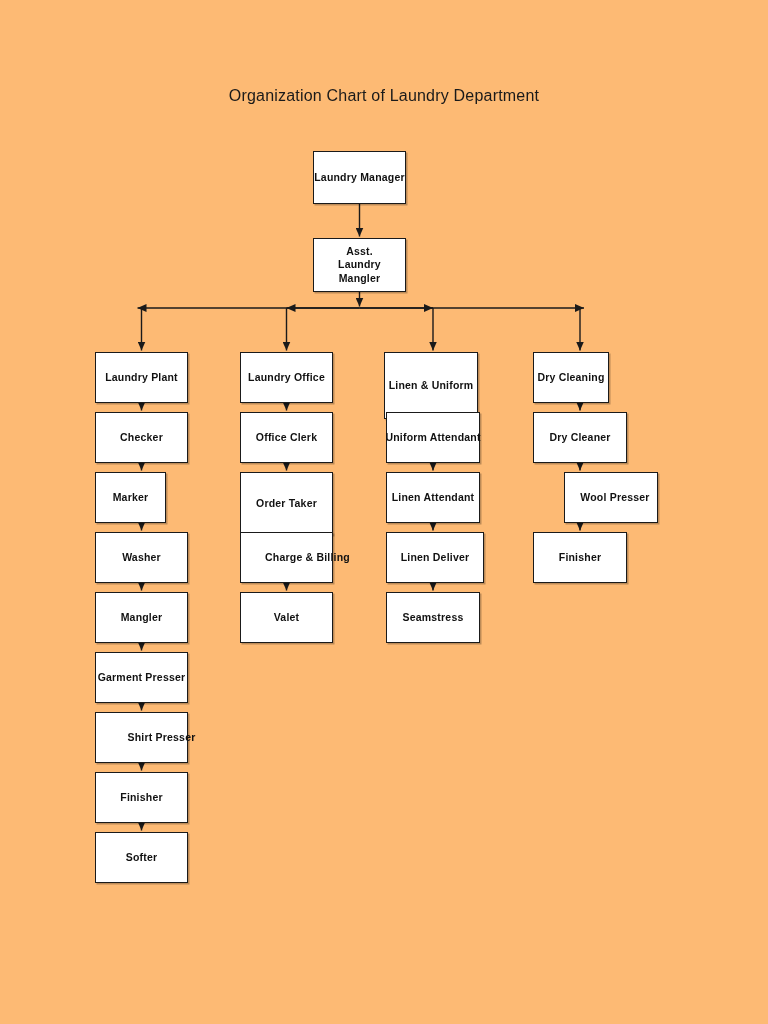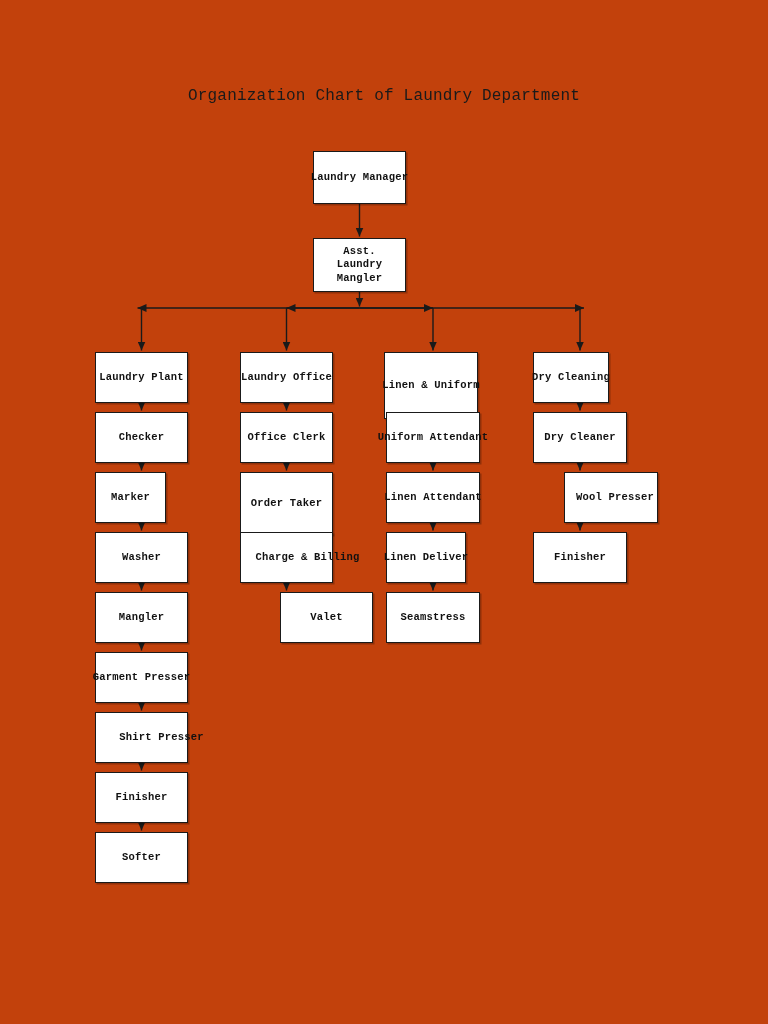--- a/index.html
+++ b/index.html
@@ -4,23 +4,23 @@
 <style>
   html, body {
     margin: 0;
     padding: 0;
     background: #ffffff;
   }
   #page {
     position: relative;
     width: 768px;
     height: 1024px;
-    background: #c2410c;
+    background: #fdba74;
     overflow: hidden;
-    font-family: Liberation Mono, monospace;
+    font-family: Liberation Sans, sans-serif;
   }
   #title {
     position: absolute;
     left: 0;
     top: 87px;
     width: 768px;
     text-align: center;
     font-size: 16px;
     font-weight: 400;
     color: #1a1a1a;
@@ -125,26 +125,26 @@
   <div class="box nowrap" style="left:95px; top:592px; width:93px; height:51px;">Mangler</div>
   <div class="box nowrap" style="left:95px; top:652px; width:93px; height:51px;">Garment Presser</div>
   <div class="box nowrap" style="left:95px; top:712px; width:93px; height:51px;padding-left:40px;">Shirt Presser</div>
   <div class="box nowrap" style="left:95px; top:772px; width:93px; height:51px;">Finisher</div>
   <div class="box nowrap" style="left:95px; top:832px; width:93px; height:51px;">Softer</div>
 
   <div class="box nowrap" style="left:240px; top:352px; width:93px; height:51px;">Laundry Office</div>
   <div class="box nowrap" style="left:240px; top:412px; width:93px; height:51px;">Office Clerk</div>
   <div class="box nowrap" style="left:240px; top:472px; width:93px; height:63px;">Order Taker</div>
   <div class="box nowrap" style="left:240px; top:532px; width:93px; height:51px;padding-left:42px;">Charge &amp; Billing</div>
-  <div class="box nowrap" style="left:240px; top:592px; width:93px; height:51px;margin-left:40px;">Valet</div>
+  <div class="box nowrap" style="left:240px; top:592px; width:93px; height:51px;">Valet</div>
 
   <div class="box nowrap" style="left:384px; top:352px; width:94px; height:67px;">Linen &amp; Uniform</div>
   <div class="box nowrap" style="left:386px; top:412px; width:94px; height:51px;">Uniform Attendant</div>
   <div class="box nowrap" style="left:386px; top:472px; width:94px; height:51px;">Linen Attendant</div>
-  <div class="box nowrap" style="left:386px; top:532px; width:80px; height:51px;">Linen Deliver</div>
+  <div class="box nowrap" style="left:386px; top:532px; width:98px; height:51px;">Linen Deliver</div>
   <div class="box nowrap" style="left:386px; top:592px; width:94px; height:51px;">Seamstress</div>
 
   <div class="box nowrap" style="left:533px; top:352px; width:76px; height:51px;">Dry Cleaning</div>
   <div class="box nowrap" style="left:533px; top:412px; width:94px; height:51px;">Dry Cleaner</div>
   <div class="box nowrap" style="left:564px; top:472px; width:94px; height:51px;padding-left:8px;">Wool Presser</div>
   <div class="box nowrap" style="left:533px; top:532px; width:94px; height:51px;">Finisher</div>
 
 </div>
 
 </body></html>

